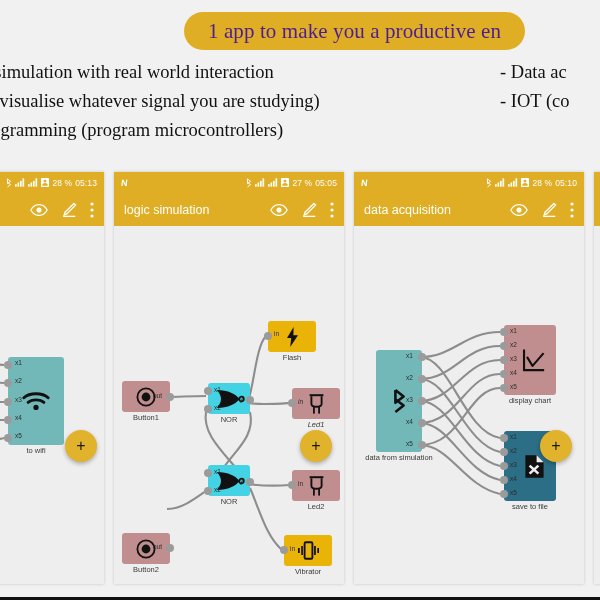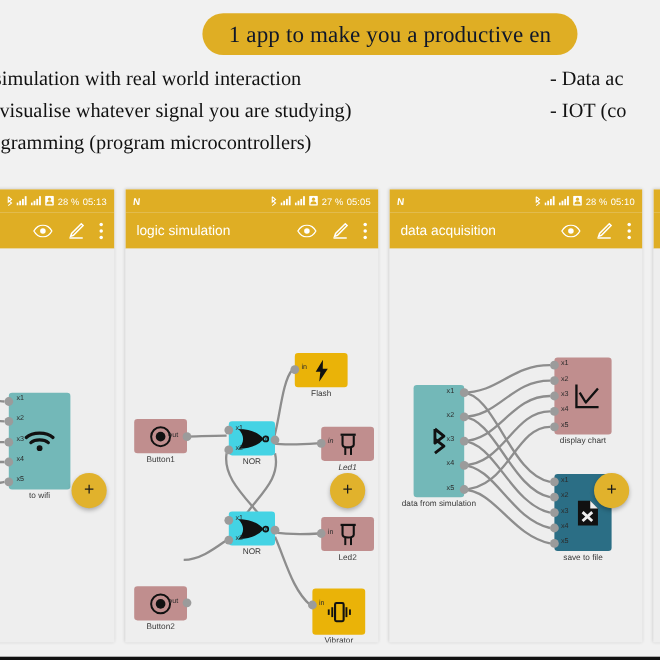--- a/index.html
+++ b/index.html
@@ -19,21 +19,21 @@
     background: #dfae24;
     border-radius: 19px;
     display: flex; align-items: center;
     padding: 0 24px;
     white-space: nowrap;
     overflow: visible;
   }
   .promo-banner .txt {
     font-family: "Liberation Serif", serif;
     font-size: 21px;
-    color: #0f172a;
+    color: #4c1d95;
     letter-spacing: 0.1px;
   }
 
   .promo-lines {
     position: absolute;
     left: 0; top: 58px;
     width: 600px; height: 88px;
     overflow: hidden;
   }
   .promo-col-left {
@@ -442,21 +442,21 @@
               <path d="M3.4 3.2 L3.4 11 C3.4 14.6, 13.6 14.6, 13.6 11 L13.6 3.2" fill="none" stroke="#111" stroke-width="1.9"></path>
               <rect x="5" y="14" width="1.8" height="6.6" fill="#111"></rect>
               <rect x="10.2" y="14" width="1.8" height="6.6" fill="#111"></rect>
             </svg>
         </span>
         <div class="port" style="left:-4px; top:11px;"></div>
         <div class="port-lbl" style="left:6px; top:10px;">in</div>
         <div class="node-label">Led2</div>
       </div>
 
-      <div class="node c-tan" style="left:170px; top:309px; width:48px; height:42px;text-decoration:underline;">
+      <div class="node c-tan" style="left:170px; top:309px; width:48px; height:31px;text-decoration:underline;">
         <span>
           <svg class="glyph" width="25" height="21" viewBox="0 0 25 21">
               <rect x="8.6" y="2.2" width="7.8" height="16.6" rx="1.3" fill="none" stroke="#111" stroke-width="1.9"></rect>
               <rect x="5.2" y="6" width="1.7" height="9" fill="#111"></rect>
               <rect x="2" y="8" width="1.7" height="5" fill="#111"></rect>
               <rect x="18.1" y="6" width="1.7" height="9" fill="#111"></rect>
               <rect x="21.3" y="8" width="1.7" height="5" fill="#111"></rect>
             </svg>
         </span>
         <div class="port" style="left:-4px; top:11px;"></div>

